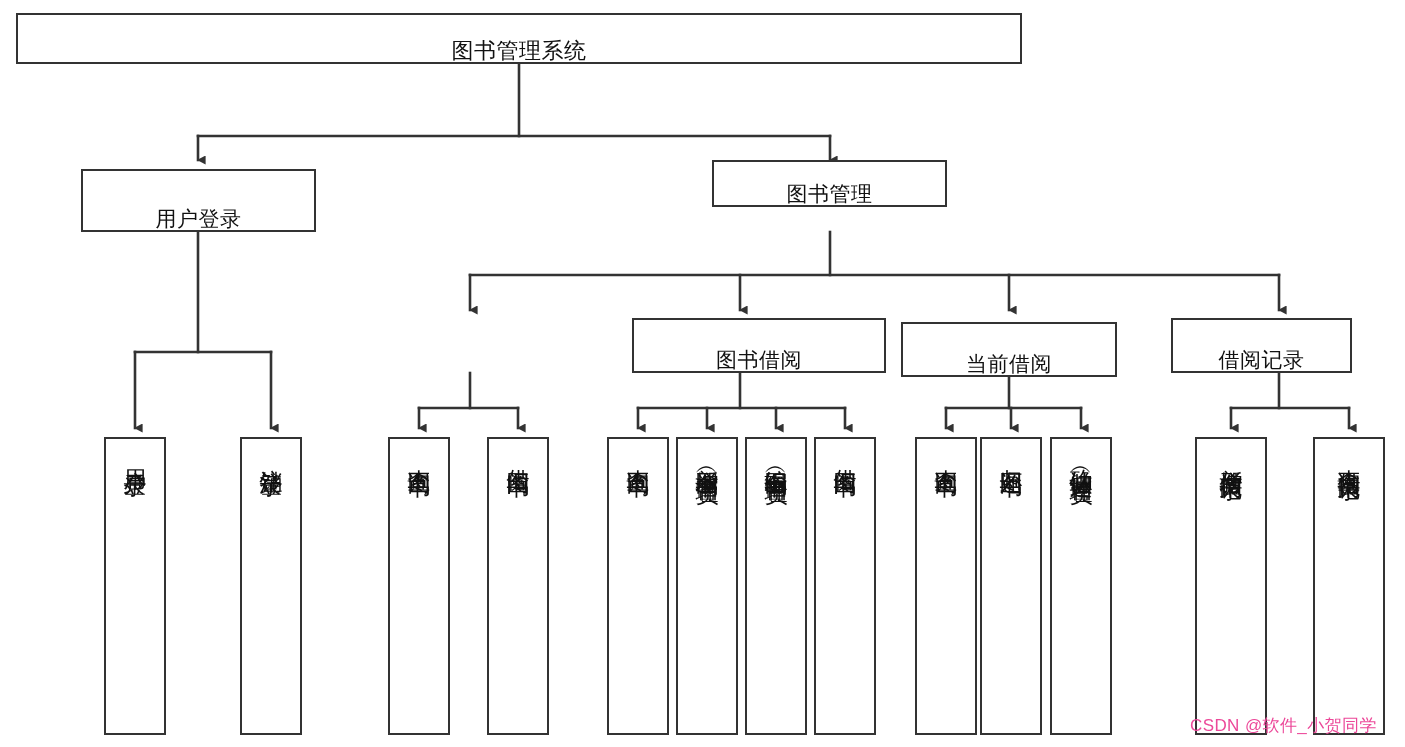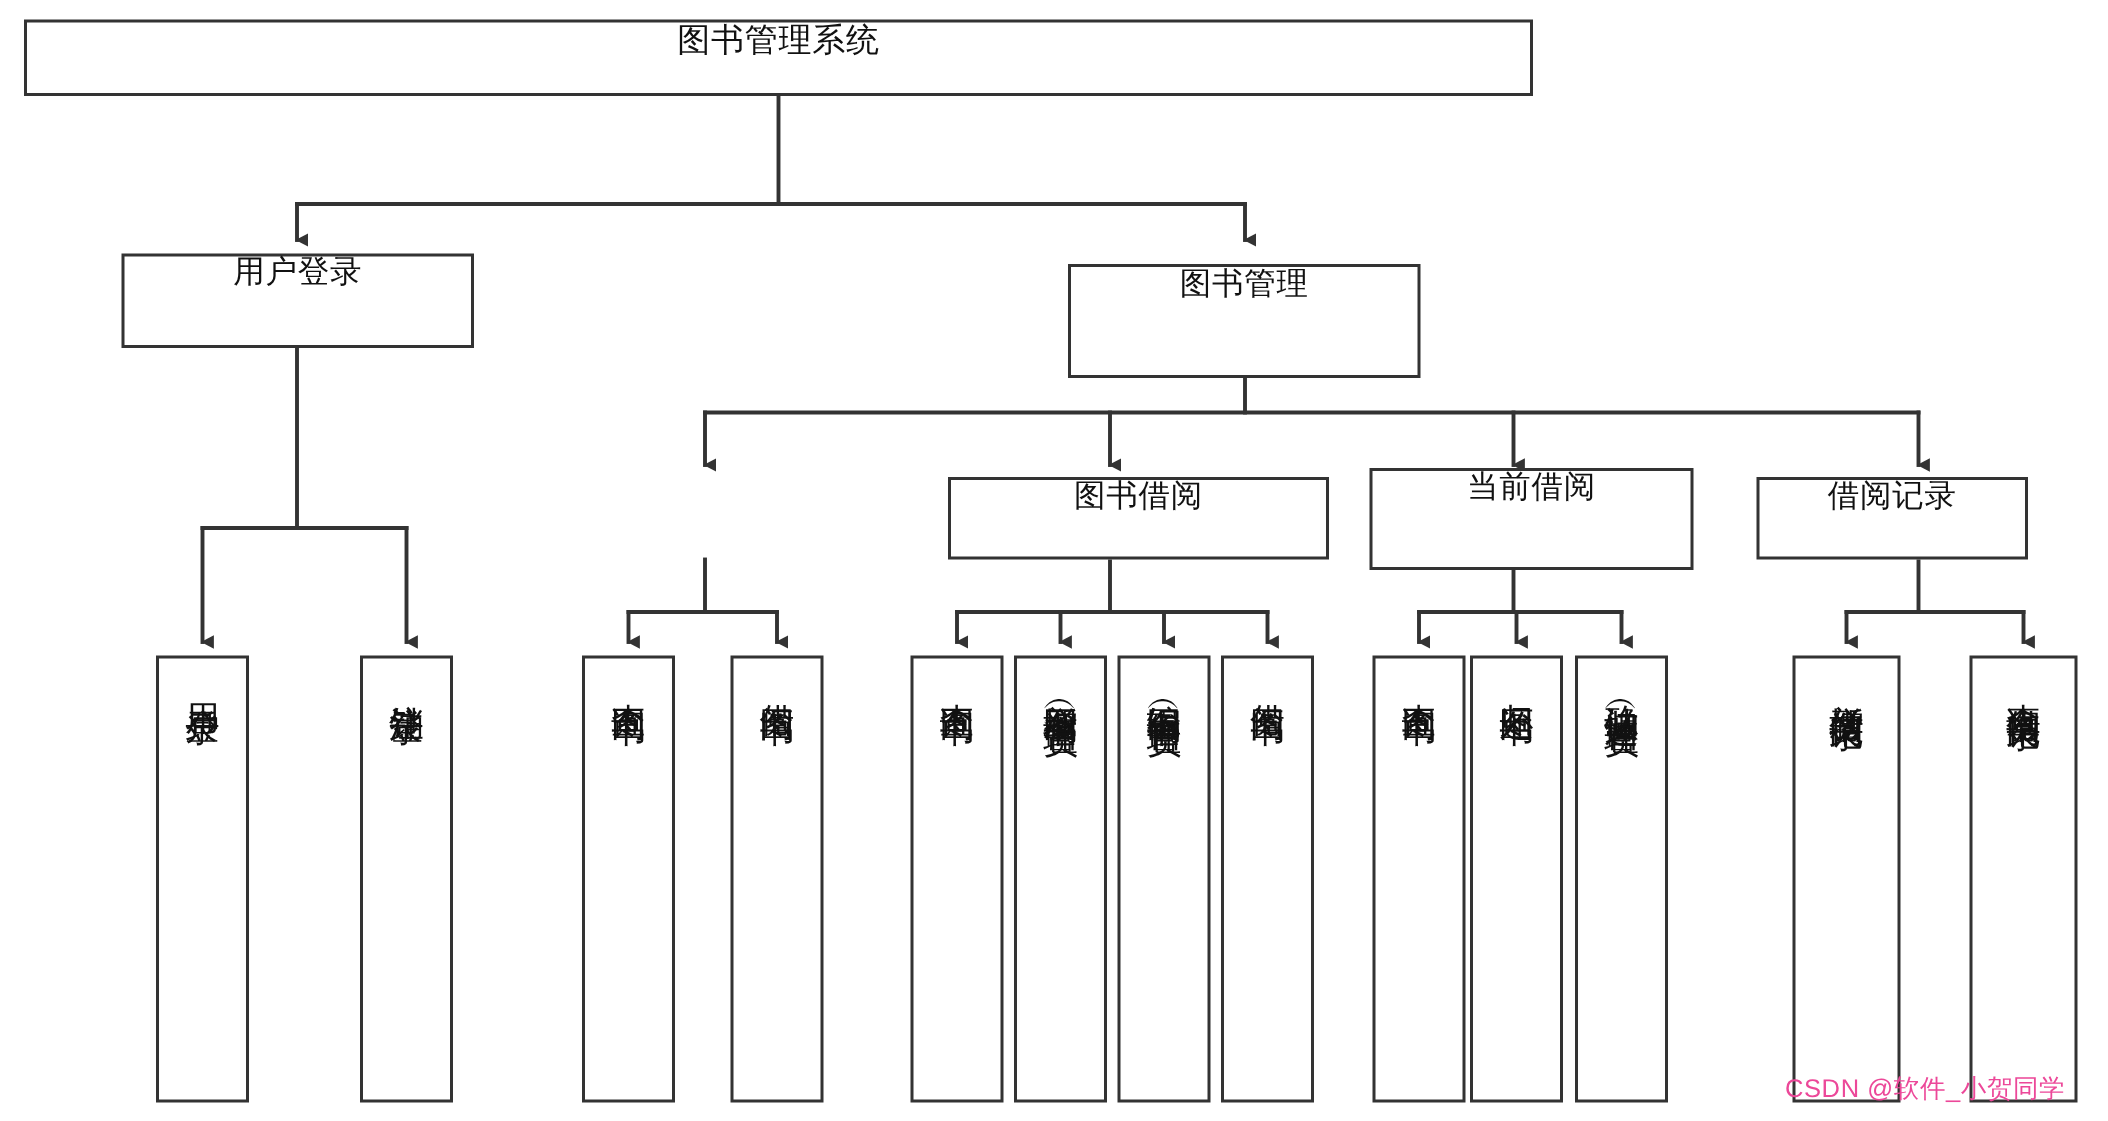--- a/index.html
+++ b/index.html
@@ -25,21 +25,21 @@
     width: 1405px;
     height: 747px;
     pointer-events: none;
   }
   .node {
     position: absolute;
     box-sizing: border-box;
     background: #ffffff;
     border: 2.5px solid #333333;
     display: flex;
-    align-items: flex-start;
+    align-items: flex-end;
     justify-content: center;
     text-align: center;
     color: #111111;
   }
   .node-label {
     display: block;
     line-height: 1.06;
     color: #111111;
     letter-spacing: 0.5px;
   }
@@ -127,28 +127,28 @@
     </g>
   </svg>
 
   <div class="node horiz root" style="left:16px; top:13px; width:1006px; height:51px;">
     <span class="node-label">图书管理系统</span>
   </div>
 
   <div class="node horiz" style="left:81px; top:169px; width:235px; height:63px;">
     <span class="node-label">用户登录</span>
   </div>
-  <div class="node horiz" style="left:712px; top:176px; width:235px; height:76px;font-family:Liberation Serif, serif;">
+  <div class="node horiz" style="left:712px; top:160px; width:235px; height:47px;">
     <span class="node-label">图书管理</span>
   </div>
 
   <div class="node horiz" style="left:632px; top:318px; width:254px; height:55px;">
     <span class="node-label">图书借阅</span>
   </div>
-  <div class="node horiz" style="left:901px; top:312px; width:216px; height:68px;margin-left:12px;">
+  <div class="node horiz" style="left:901px; top:322px; width:216px; height:55px;">
     <span class="node-label">当前借阅</span>
   </div>
   <div class="node horiz" style="left:1171px; top:318px; width:181px; height:55px;">
     <span class="node-label">借阅记录</span>
   </div>
 
   <div class="node vert" style="left:104px; top:437px; width:62px; height:298px;">
     <span class="node-label">用户登录</span>
   </div>
   <div class="node vert" style="left:240px; top:437px; width:62px; height:298px;">

